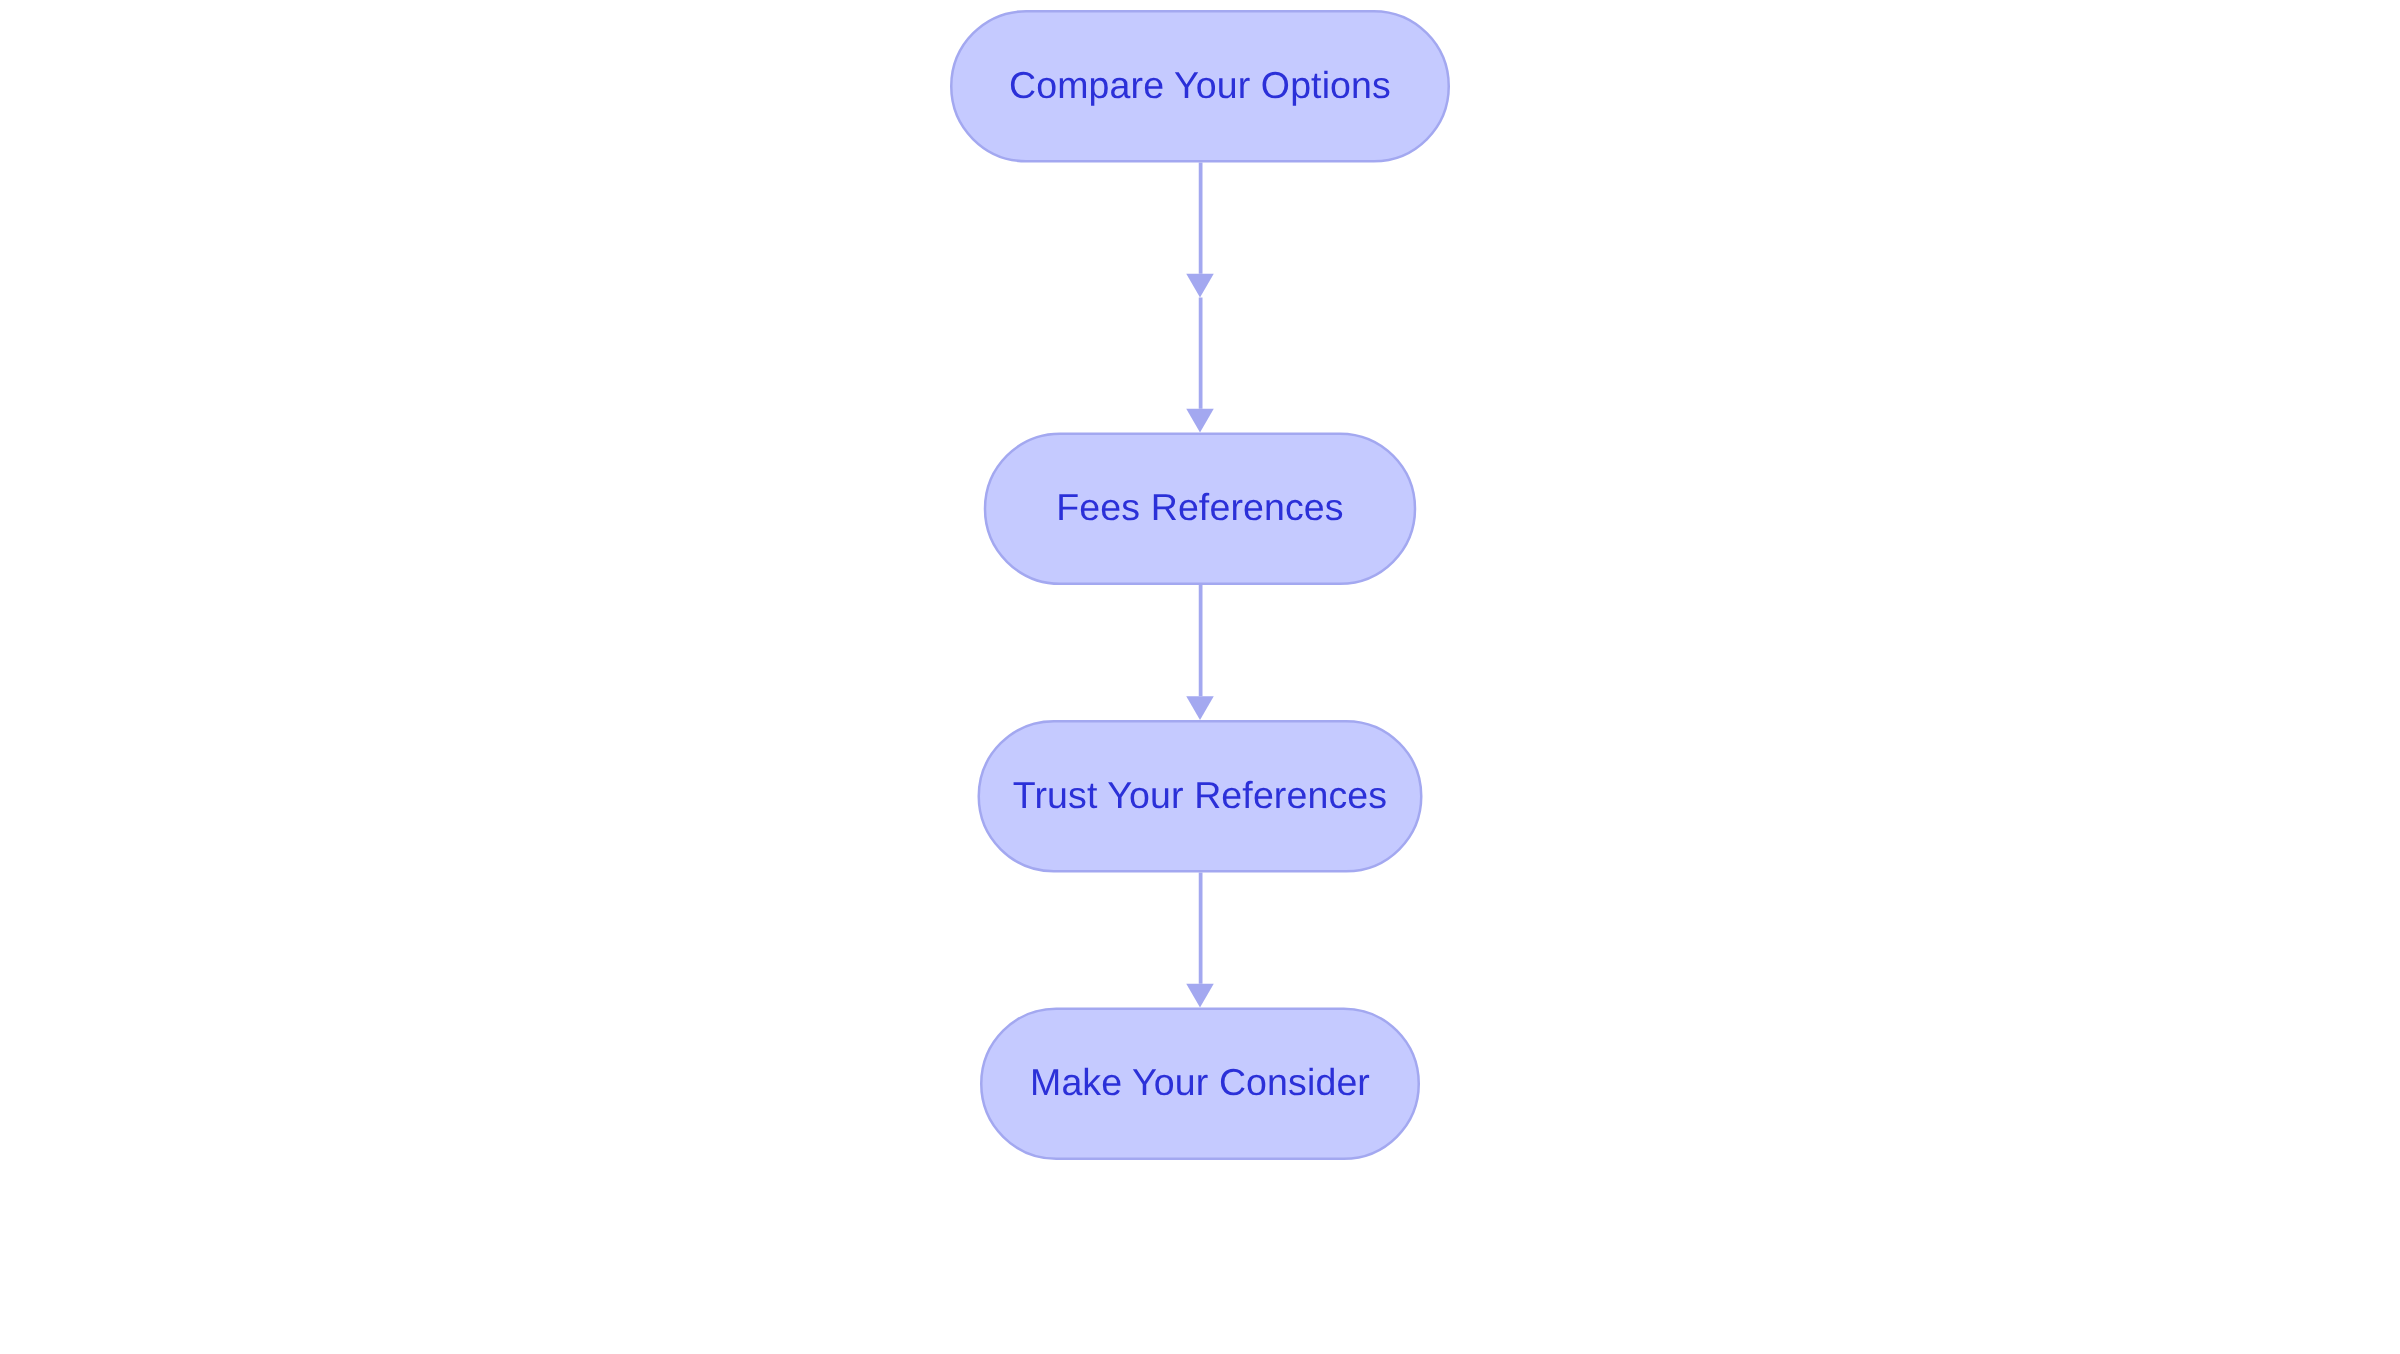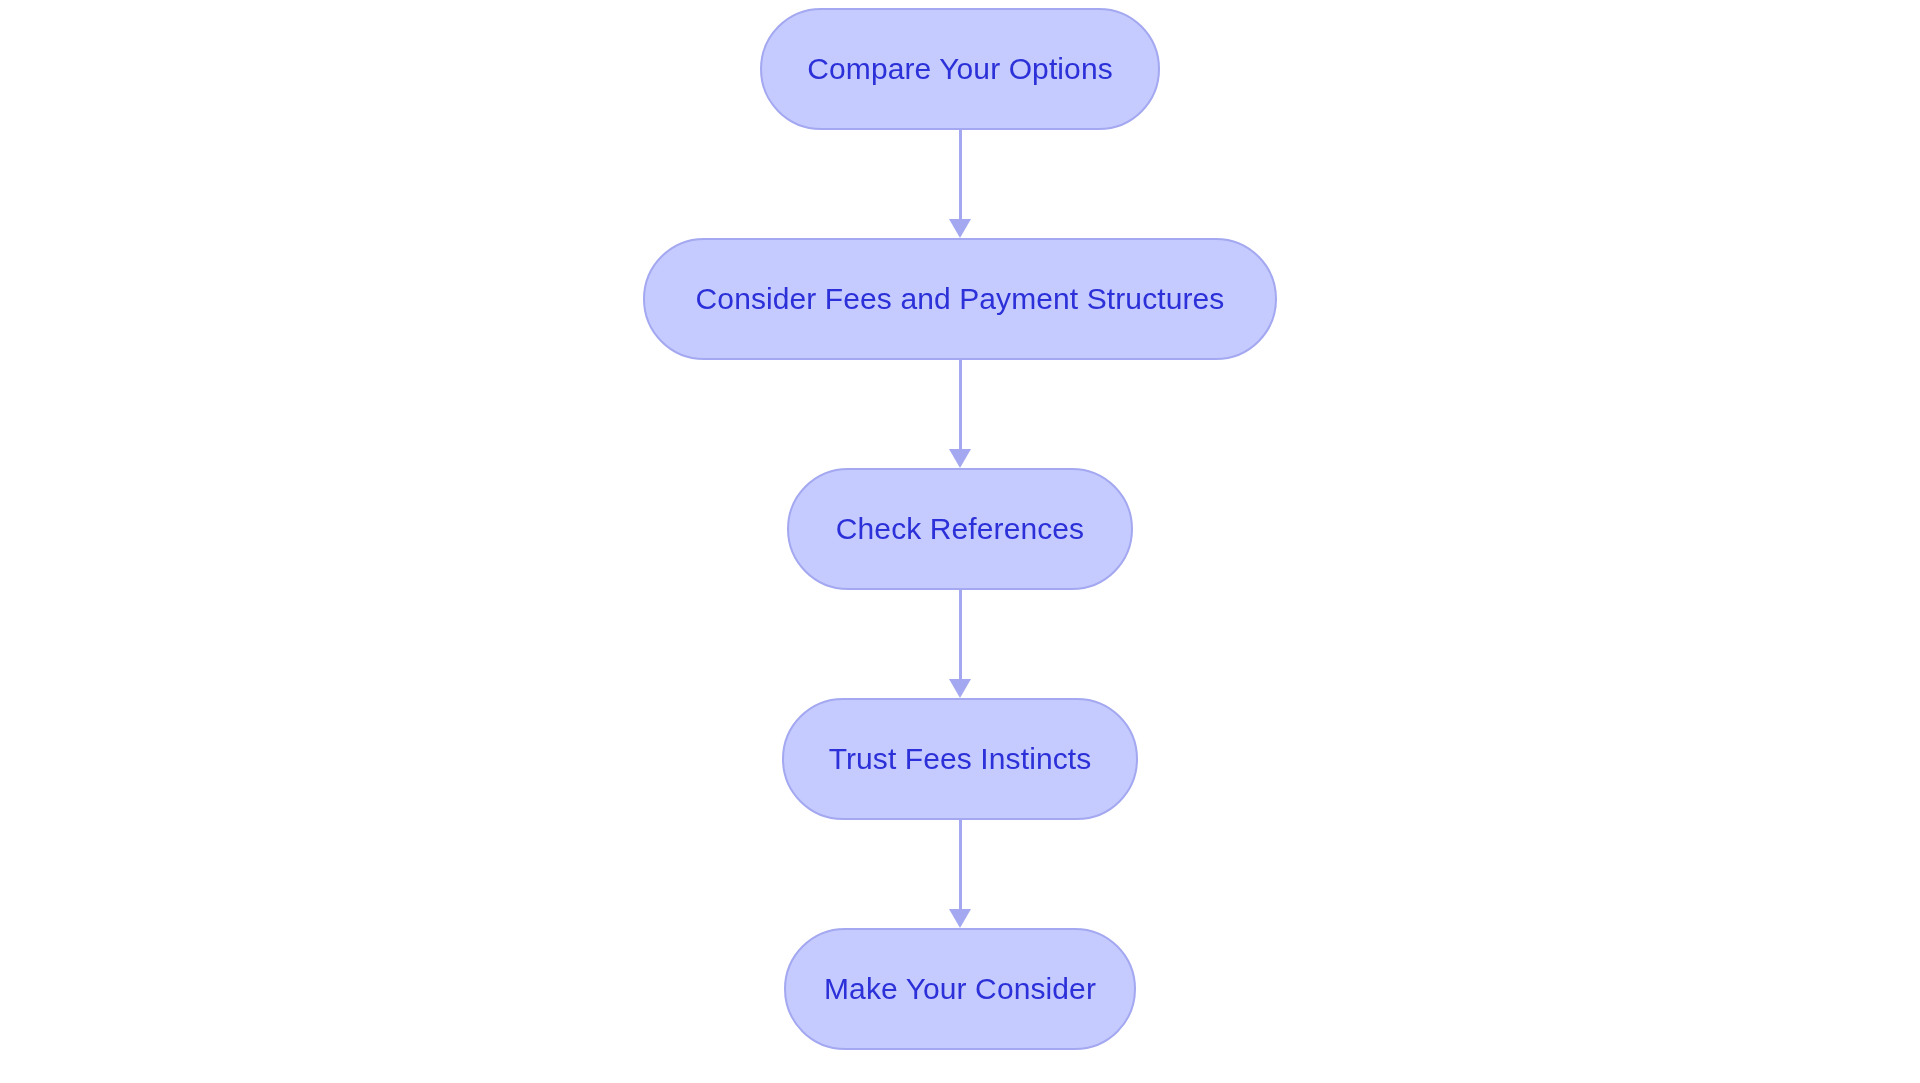--- a/index.html
+++ b/index.html
@@ -96,40 +96,37 @@
 
     <div class="node node-w-1">
       <span class="node-label">Compare Your Options</span>
     </div>
 
     <div class="connector">
       <div class="connector-line"></div>
       <div class="connector-head"></div>
     </div>
 
-    <div class="node node-w-2">
-      <span class="node-label">Consider Fees and Payment Structures</span>
-    </div>
 
     <div class="connector">
       <div class="connector-line"></div>
       <div class="connector-head"></div>
     </div>
 
     <div class="node node-w-3">
-      <span class="node-label">Check References</span>
+      <span class="node-label">Fees References</span>
     </div>
 
     <div class="connector">
       <div class="connector-line"></div>
       <div class="connector-head"></div>
     </div>
 
     <div class="node node-w-4">
-      <span class="node-label">Trust Fees Instincts</span>
+      <span class="node-label">Trust Your References</span>
     </div>
 
     <div class="connector">
       <div class="connector-line"></div>
       <div class="connector-head"></div>
     </div>
 
     <div class="node node-w-5">
       <span class="node-label">Make Your Consider</span>
     </div>

